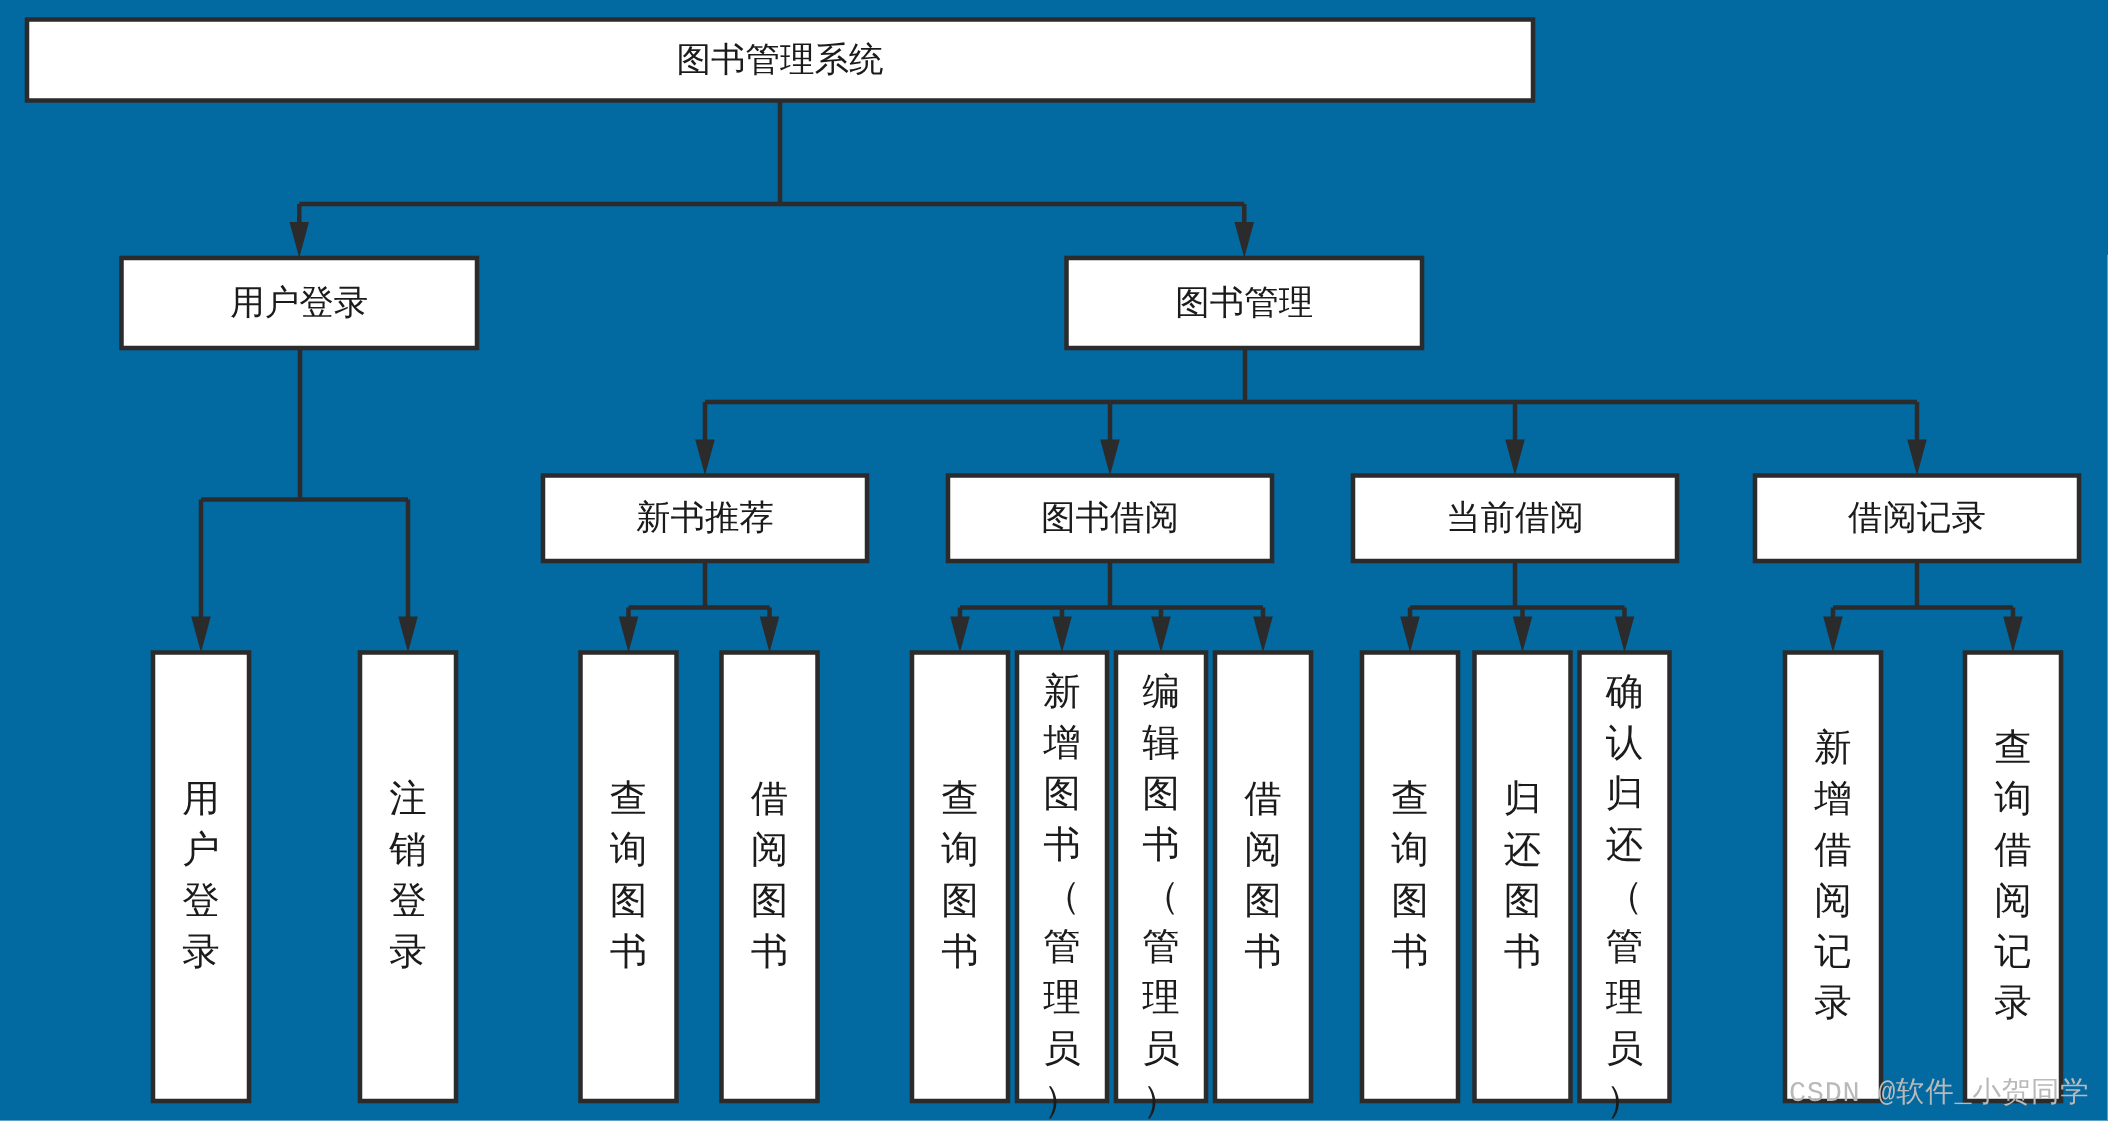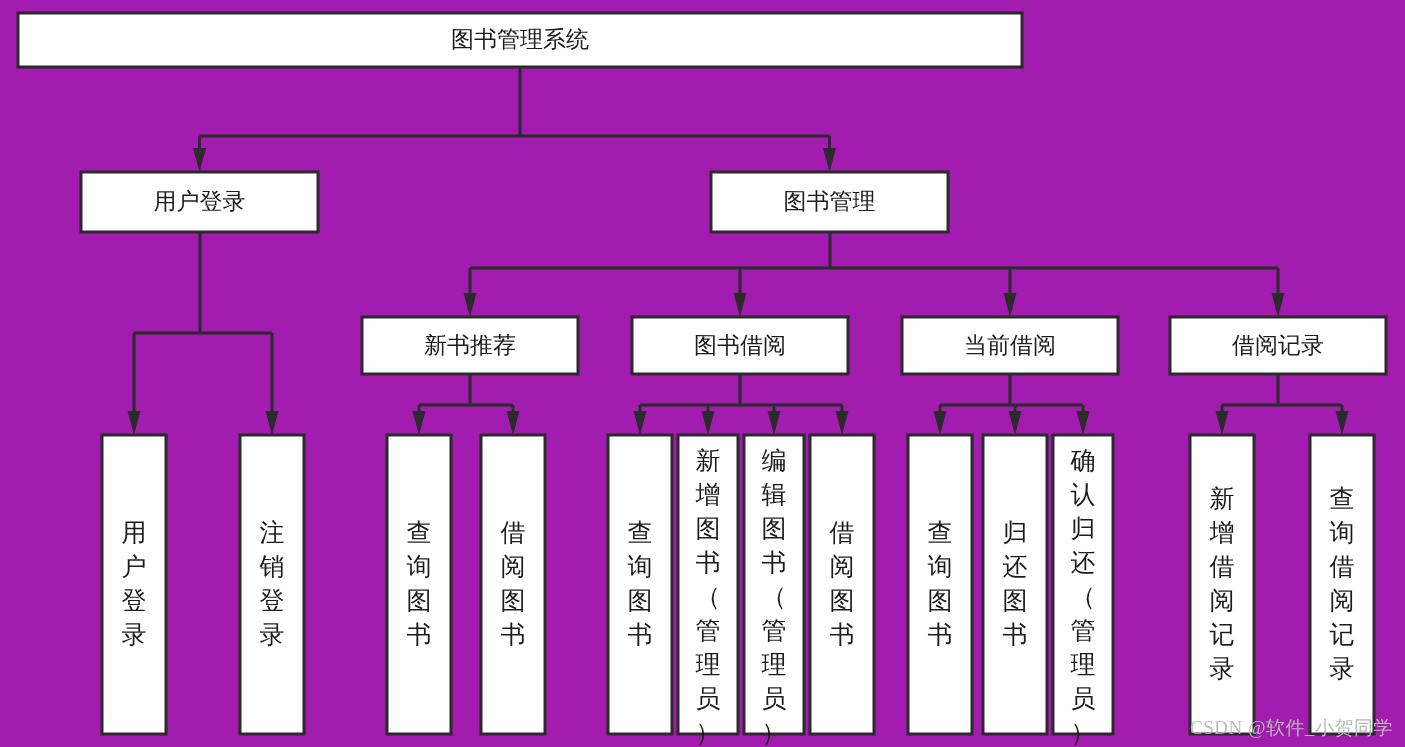--- a/index.html
+++ b/index.html
@@ -11,21 +11,21 @@
   body {
     width: 1405px;
     height: 747px;
     overflow: hidden;
     font-family: "Liberation Sans", "DejaVu Sans", sans-serif;
   }
   #diagram-root {
     position: relative;
     width: 1405px;
     height: 747px;
-    background: #a21caf;
+    background: #0369a1;
   }
   svg.diagram-canvas {
     position: absolute;
     left: 0;
     top: 0;
     width: 1405px;
     height: 747px;
     display: block;
   }
   .node-box {
@@ -53,21 +53,21 @@
   .node-label-v {
     font-family: "Liberation Sans", "DejaVu Sans", sans-serif;
     font-size: 25px;
     fill: #1b1b1b;
     text-anchor: middle;
   }
   .watermark-text {
     position: absolute;
     right: 12px;
     bottom: 6px;
-    font-family: Liberation Serif, serif;
+    font-family: Liberation Mono, monospace;
     font-size: 19px;
     color: #b9b9b9;
     letter-spacing: 0.5px;
     white-space: nowrap;
     pointer-events: none;
   }
 </style>
 </head>
 <body>
 

